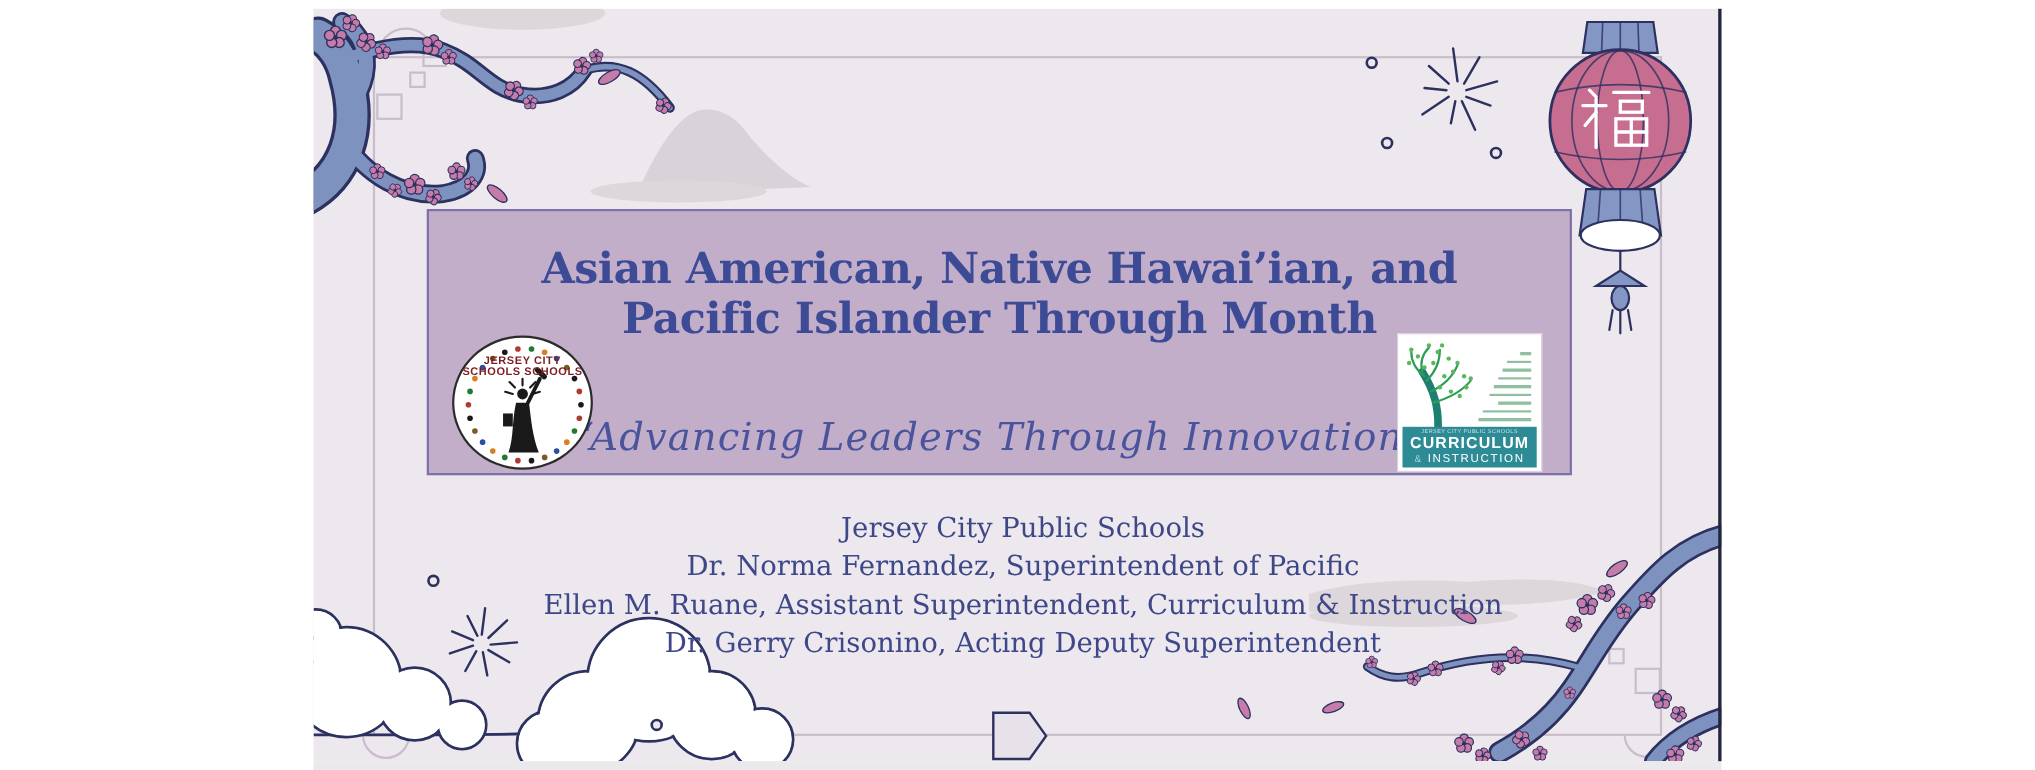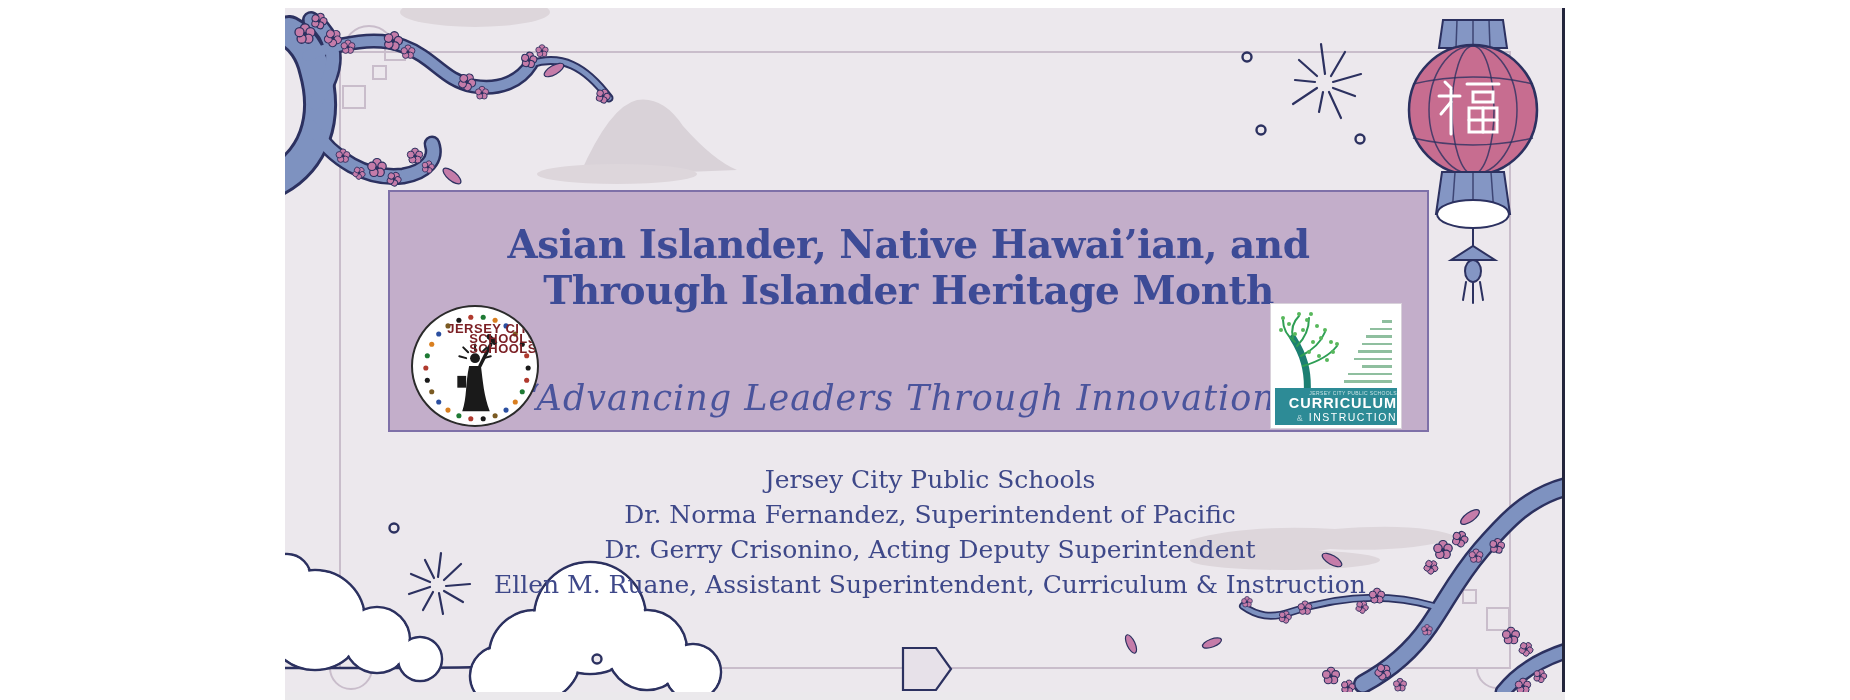--- a/index.html
+++ b/index.html
@@ -36,31 +36,31 @@
           background:var(--banner-fill,#c3aeca);border:2px solid var(--banner-border,#7e70a8);}
   #banner .title{margin-top:29px;text-align:center;font-weight:bold;
           font-size:39px;line-height:46px;letter-spacing:-0.5px;color:var(--title-text,#3d4b96);}
   #banner .subtitle{position:absolute;left:0;top:186px;width:100%;text-align:center;
           font-style:italic;font-size:35px;letter-spacing:1px;color:var(--subtitle-text,#4a549c);}
 
   
   #jcps-seal{position:absolute;left:126px;top:297px;width:128px;height:122px;border-radius:50%;
           background:#ffffff;border:2px solid #2b2b2b;overflow:hidden;}
   #jcps-seal svg{position:absolute;left:0;top:0;}
-  #seal-text{position:absolute;left:0;top:17px;width:100%;text-align:right;
-          color:var(--seal-text-red,#7b1f24);font-weight:bold;font-size:13px;line-height:10px;
+  #seal-text{position:absolute;left:0;top:17px;width:100%;text-align:center;
+          color:var(--seal-text-red,#7b1f24);font-weight:bold;font-size:10px;line-height:10px;
           letter-spacing:.5px;font-family:"Liberation Sans",sans-serif;}
 
   
   #ci-logo{position:absolute;left:985px;top:295px;width:132px;height:126px;background:#ffffff;
           border:1px solid #d8d1da;font-family:"Liberation Sans",sans-serif;}
   #ci-subjects{position:absolute;right:9px;top:16px;width:60px;}
   #ci-subjects div{height:2.5px;background:#8fbf9f;margin:0 0 5px auto;}
   #ci-band{position:absolute;left:4px;right:4px;bottom:3px;height:37px;background:var(--ci-teal,#2d8b96);
-          text-align:right;color:#ffffff;}
+          text-align:center;color:#ffffff;}
   #ci-org{font-size:5px;line-height:6px;letter-spacing:.4px;opacity:.75;margin-top:2px;}
   #ci-title{font-size:14.5px;font-weight:bold;letter-spacing:1px;line-height:15px;}
   #ci-sub{font-size:10.5px;font-weight:normal;letter-spacing:1.5px;line-height:12px;}
   #ci-sub .amp{opacity:.6;font-size:9px;}
 
   
   #credits{position:absolute;left:0;top:454px;width:1290px;text-align:center;
           font-size:25px;line-height:35px;color:var(--credits-text,#3e4889);}
 </style>
 </head>
@@ -259,22 +259,22 @@
         <circle class="dotmark" cx="976" cy="122" r="4.5"></circle>
         <circle class="dotmark" cx="1075" cy="131" r="4.5"></circle>
         <circle class="dotmark" cx="109" cy="520" r="4.5"></circle>
         <circle class="dotmark" cx="312" cy="651" r="4.5"></circle>
       </g>
 
       <polygon class="pentagon" points="618,640 651,640 666,661 651,682 618,682"></polygon>
     </svg>
 
     <div id="banner">
-      <div class="title">Asian Islander, Native Hawai’ian, and</div>
-      <div class="title" style="margin-top:0;">Through Islander Heritage Month</div>
+      <div class="title">Asian American, Native Hawai’ian, and</div>
+      <div class="title" style="margin-top:0;">Pacific Islander Through Month</div>
       <div class="subtitle">“Advancing Leaders Through Innovation”</div>
     </div>
 
     <div id="jcps-seal">
       <svg width="128" height="122" viewBox="0 0 124 124">
         <g id="seal-dots">
             <circle cx="114.0" cy="62.0" r="2.6" fill="#1a1a1a"></circle>
             <circle cx="112.5" cy="74.4" r="2.6" fill="#b03a2e"></circle>
             <circle cx="108.0" cy="86.2" r="2.6" fill="#1e7a34"></circle>
             <circle cx="100.9" cy="96.5" r="2.6" fill="#d97f20"></circle>
@@ -365,21 +365,21 @@
       <div id="ci-band">
         <div id="ci-org">JERSEY CITY PUBLIC SCHOOLS</div>
         <div id="ci-title">CURRICULUM</div>
         <div id="ci-sub"><span class="amp">&amp;</span> <span>INSTRUCTION</span></div>
       </div>
     </div>
 
     <div id="credits">
       <div>Jersey City Public Schools</div>
       <div>Dr. Norma Fernandez, Superintendent of Pacific</div>
+      <div>Ellen M. Ruane, Assistant Superintendent, Curriculum &amp; Instruction</div>
       <div>Dr. Gerry Crisonino, Acting Deputy Superintendent</div>
-      <div>Ellen M. Ruane, Assistant Superintendent, Curriculum &amp; Instruction</div>
     </div>
 
   </div>
 
   <div id="slide-bottom-strip"></div>
   <div id="slide-right-edge"></div>
 </div>
 
 </body></html>

